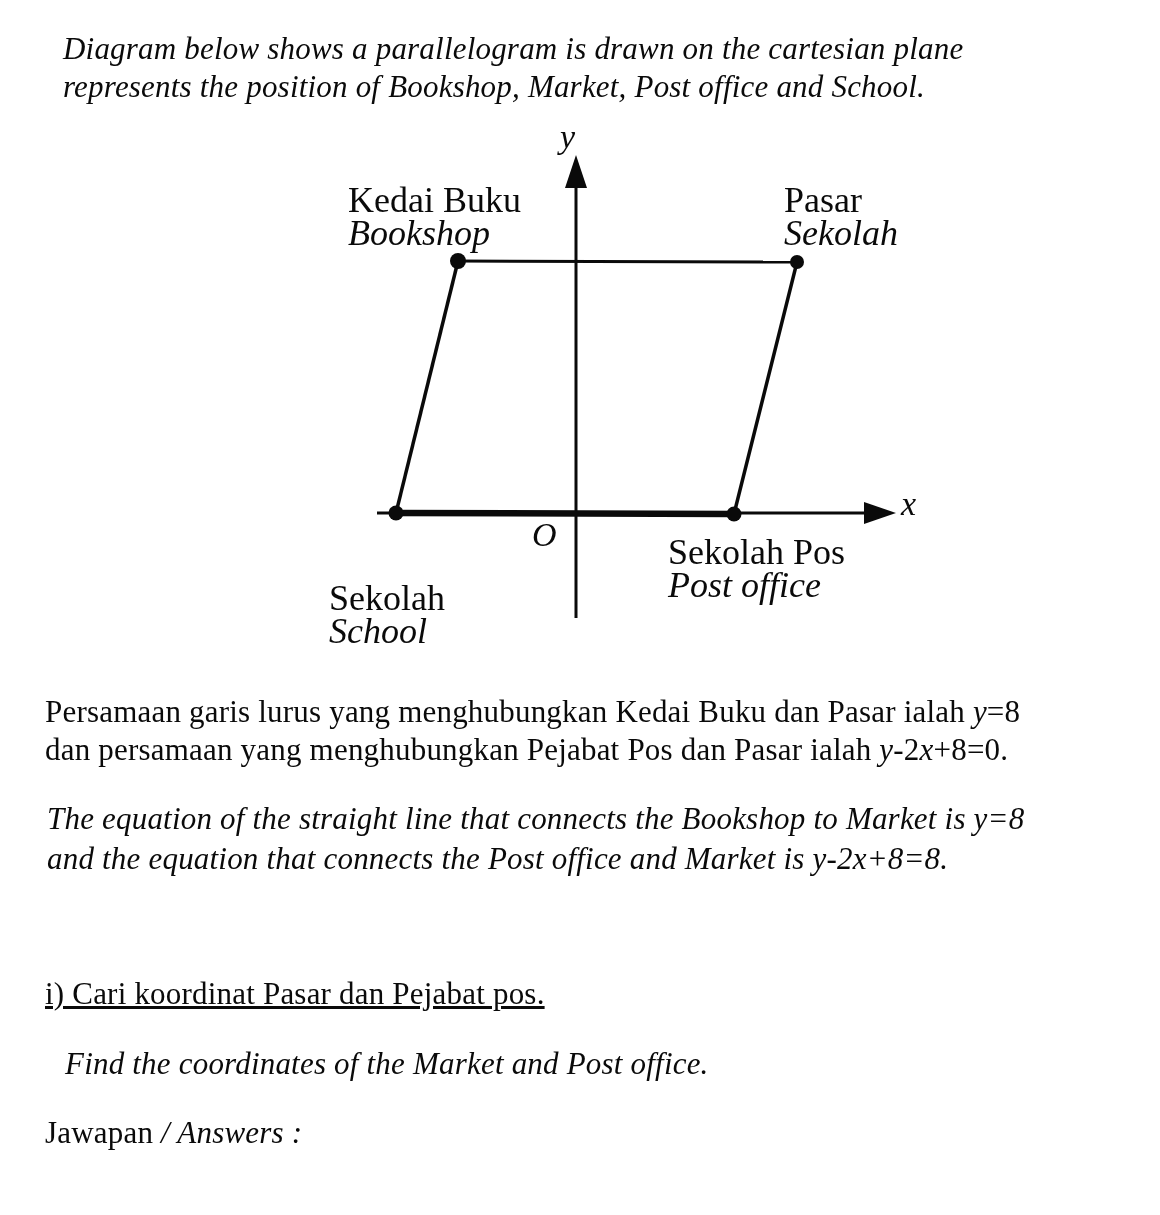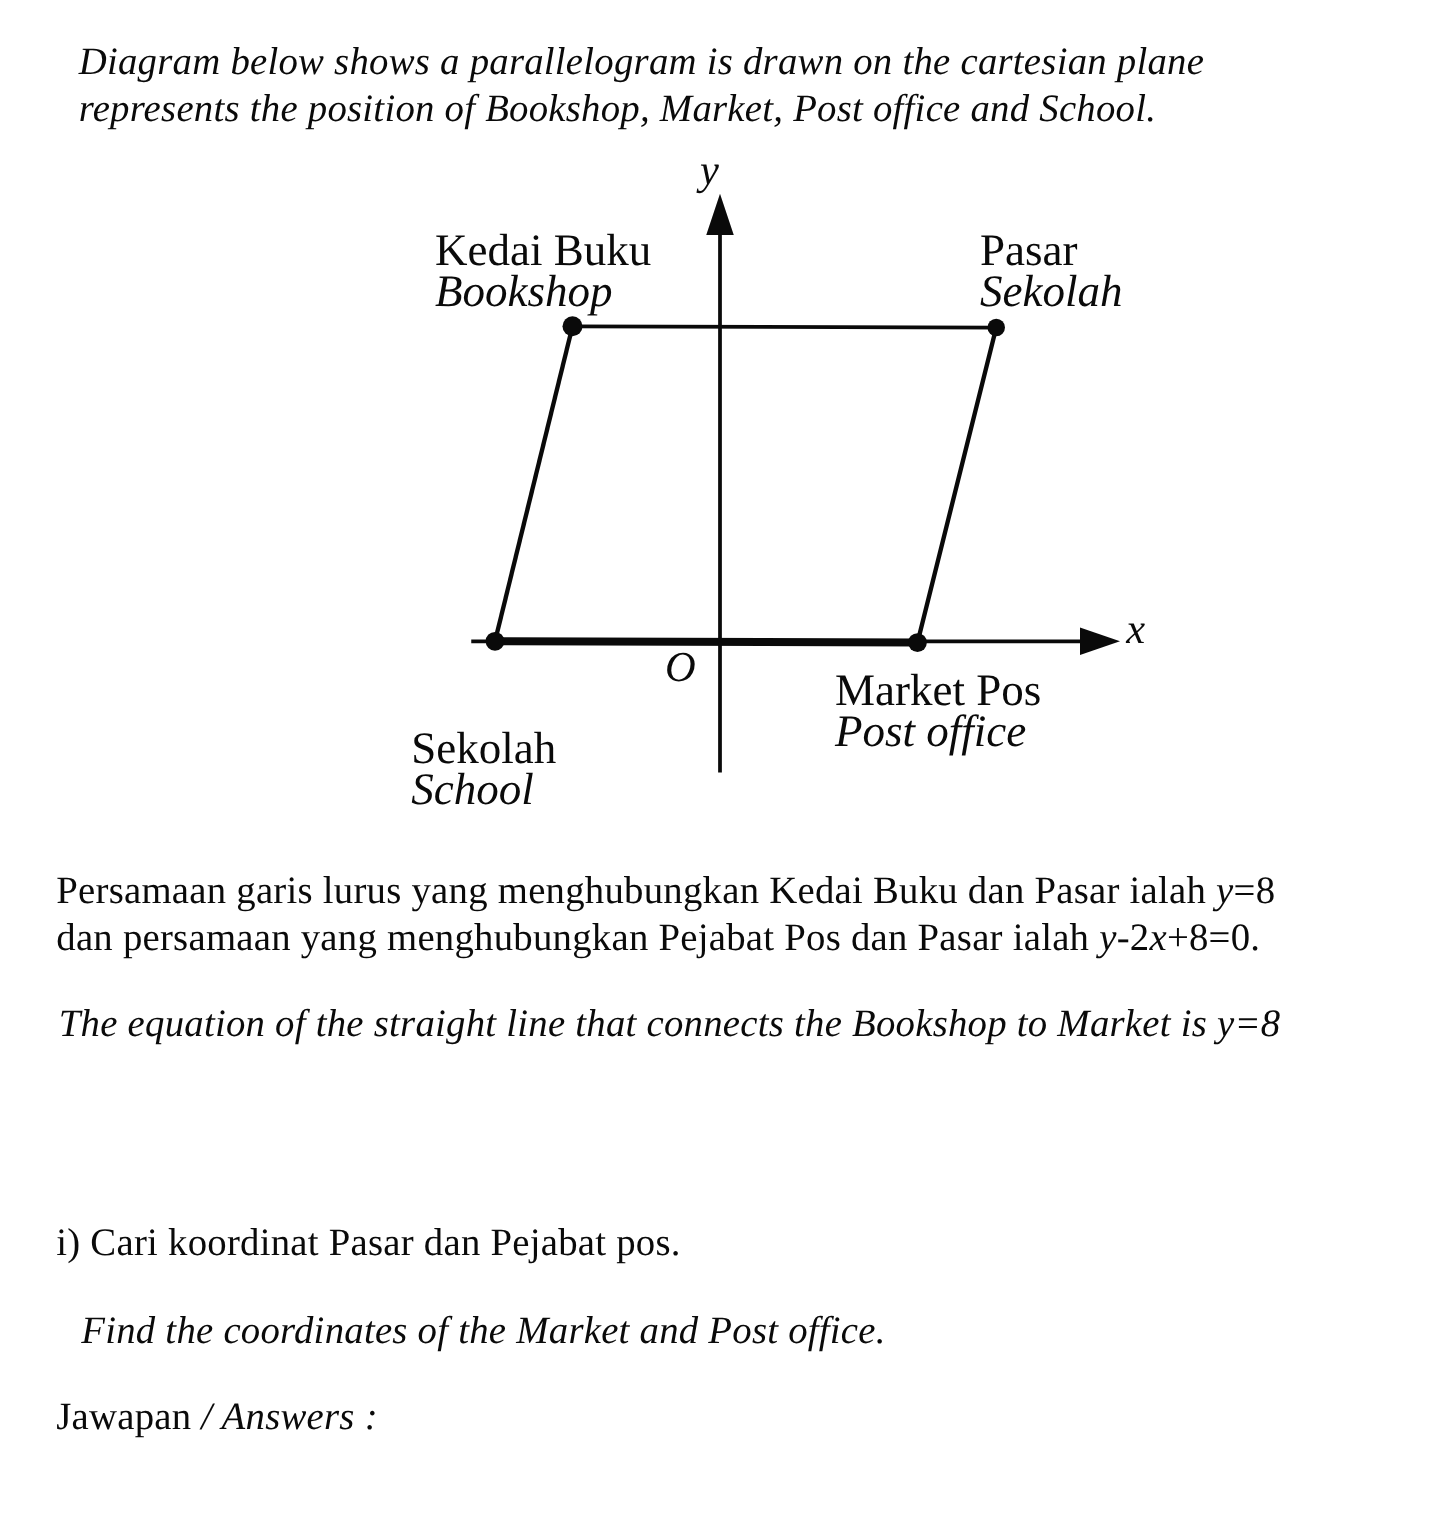--- a/index.html
+++ b/index.html
@@ -84,35 +84,36 @@
     </div>
     <div class="dlabel" style="left:784px; top:59px;">
       <span class="up">Pasar</span>
       <span class="it">Sekolah</span>
     </div>
     <div class="dlabel" style="left:329px; top:409px;margin-top:48px;">
       <span class="up">Sekolah</span>
       <span class="it">School</span>
     </div>
     <div class="dlabel" style="left:668px; top:411px;">
-      <span class="up">Market Pos</span>
+      <span class="up">Sekolah Pos</span>
       <span class="it">Post office</span>
     </div>
   </div>
 
   <p class="abs body-text up" style="left:45px; top:693px;">
     <span>Persamaan garis lurus yang menghubungkan Kedai Buku dan Pasar ialah </span><i>y</i><span>=8</span><br>
     <span>dan persamaan yang menghubungkan Pejabat Pos dan Pasar ialah </span><i>y</i><span>-2</span><i>x</i><span>+8=0.</span>
   </p>
 
   <p class="abs body-text it" style="left:47px; top:799px; line-height:40px;">
     <span>The equation of the straight line that connects the Bookshop to Market is y=8</span><br>
+    <span>and the equation that connects the Post office and Market is y-2x+8=8.</span>
   </p>
 
-  <p class="abs body-text up" style="left:45px; top:975px;">i) Cari koordinat Pasar dan Pejabat pos.</p>
+  <p class="abs body-text up" style="left:45px; top:975px;text-decoration:underline;">i) Cari koordinat Pasar dan Pejabat pos.</p>
 
   <p class="abs body-text" style="left:45px; top:1114px;">
     <span class="up">Jawapan </span><span class="it">/ Answers :</span>
   </p>
 
   <p class="abs body-text it" style="left:65px; top:1045px;">Find the coordinates of the Market and Post office.</p>
 
 </div>
 
 </body></html>

